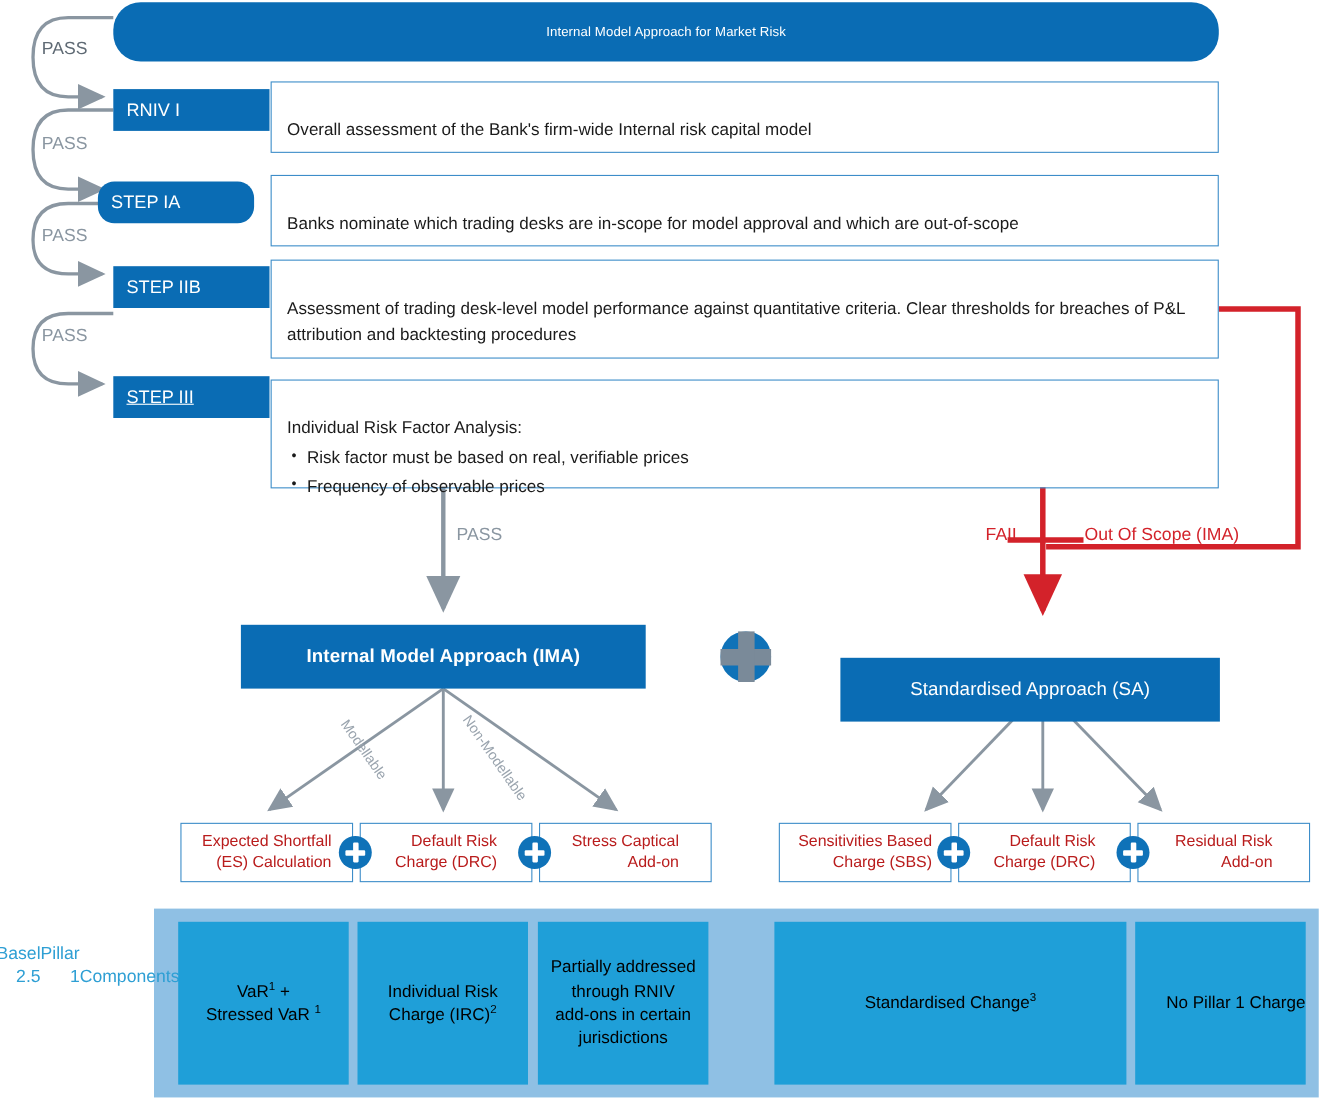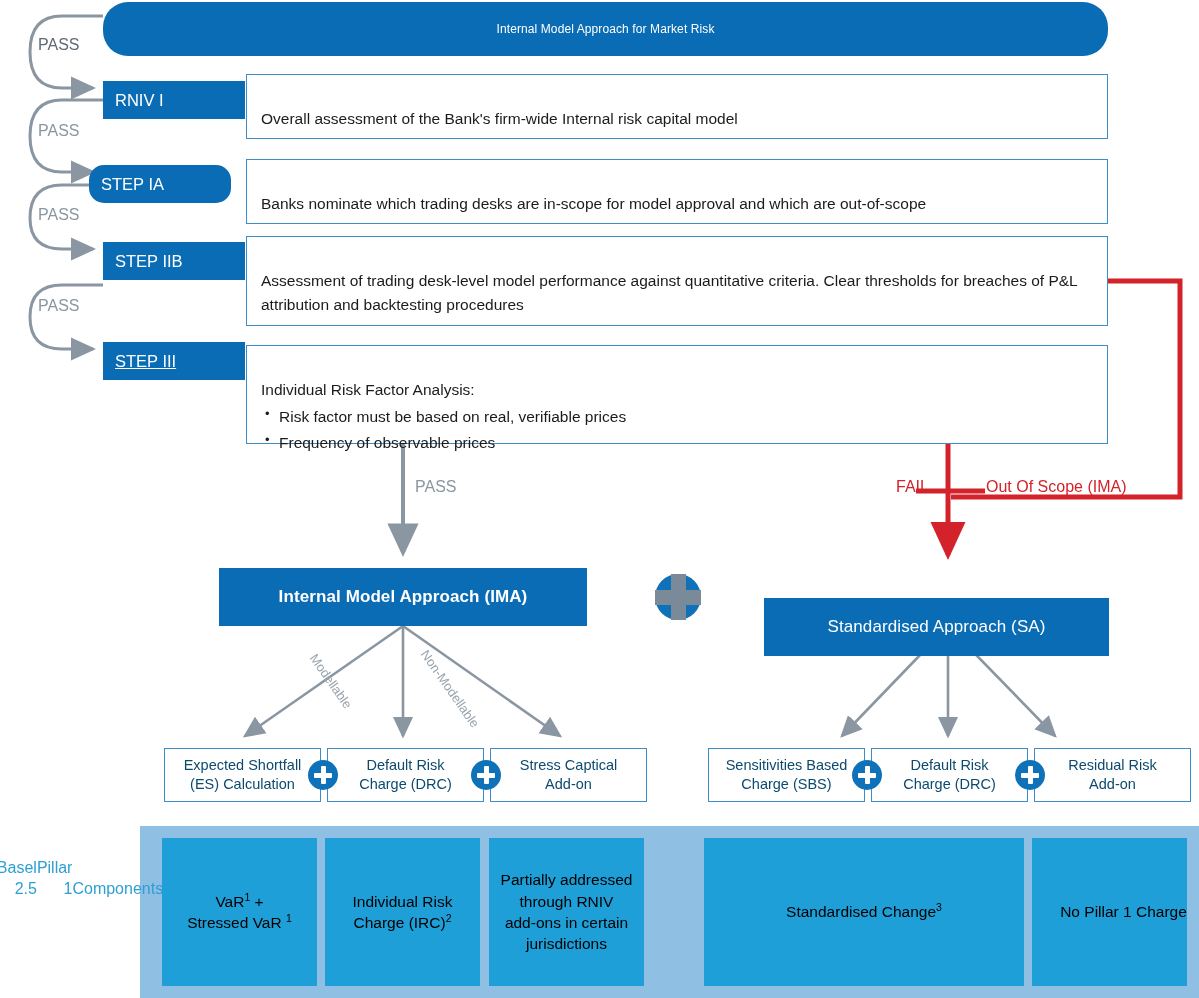--- a/index.html
+++ b/index.html
@@ -58,27 +58,27 @@
     position:absolute;
     left:-12px;
     top:-1px;
     font-size:13px;
     color:#1b1b1b;
   }
 
   
   .comp-box{
     border:1px solid #3d8dc9;
-    color:#0c4a6e;
+    color:#b91c1c;
     font-size:14.5px;
     line-height:1.3;
     display:flex;
     align-items:center;
     justify-content:center;
-    text-align:center;
+    text-align:right;
     background:transparent;
   }
 
   
   .plus-badge{
     width:30px;height:30px;border-radius:50%;
     background:#0f72b8;
     display:flex;align-items:center;justify-content:center;
     z-index:6;
   }

